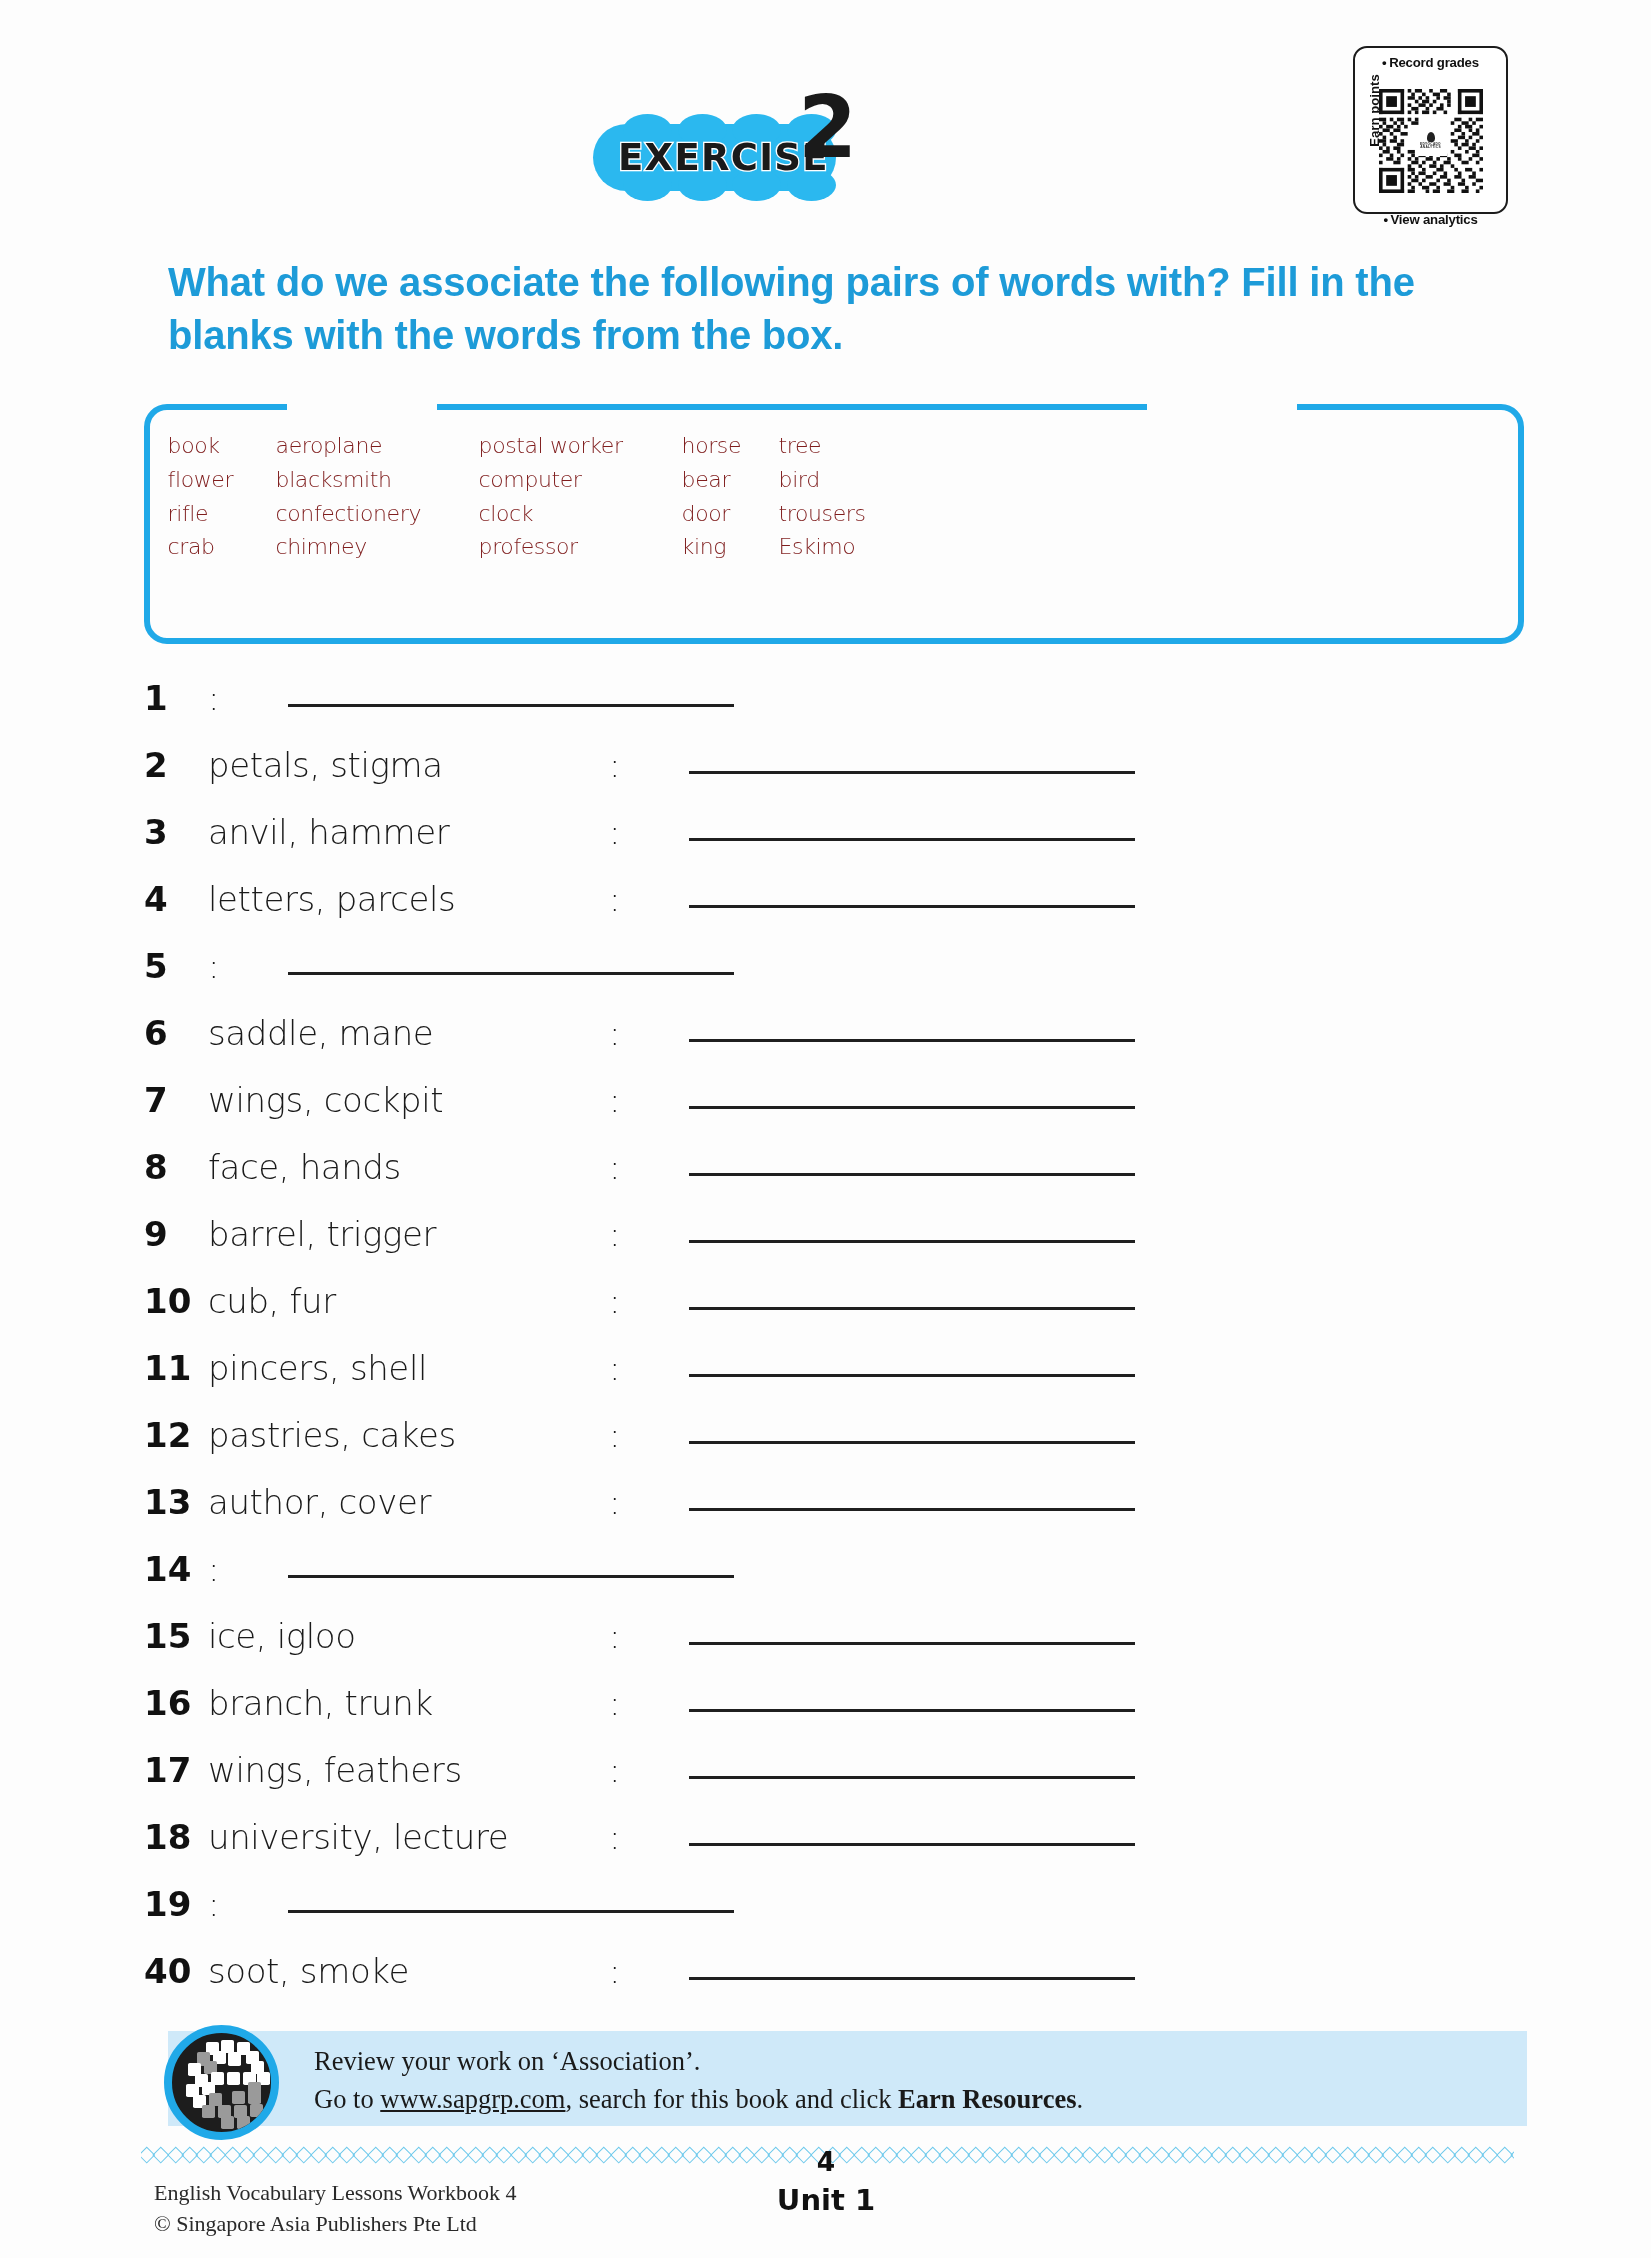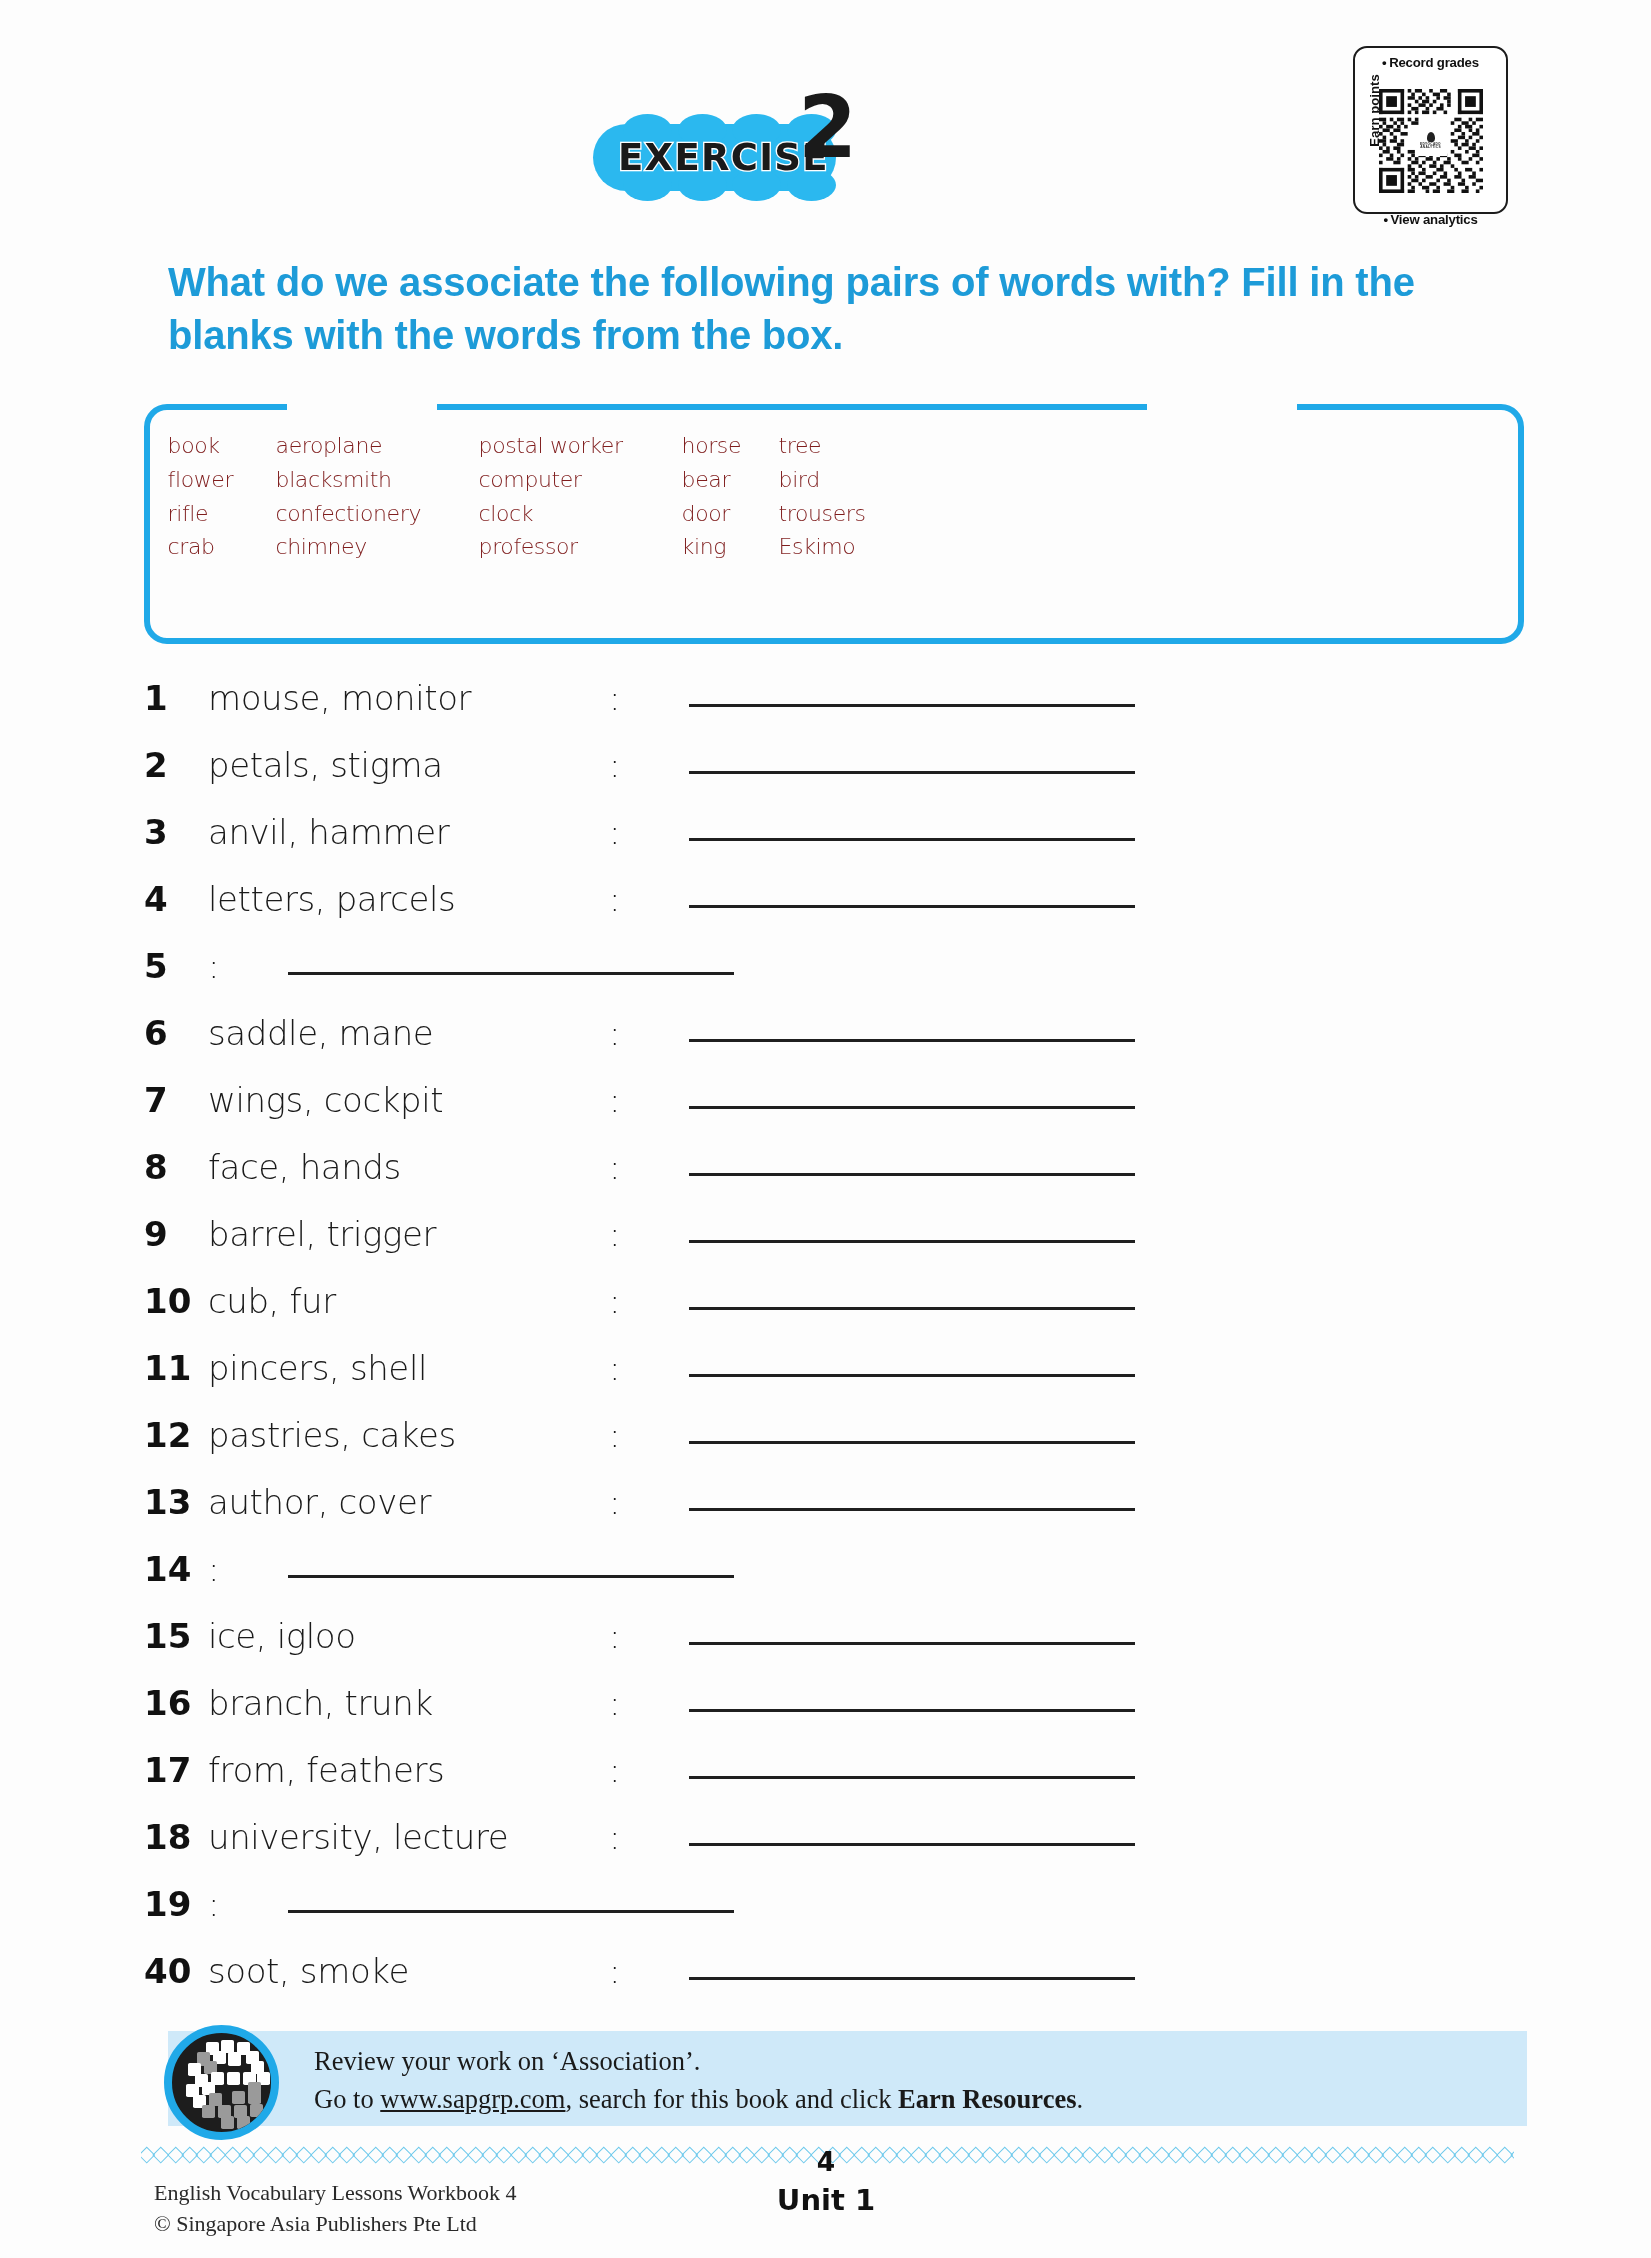--- a/index.html
+++ b/index.html
@@ -583,21 +583,20 @@
         <div class="wcell">chimney</div>
         <div class="wcell">professor</div>
         <div class="wcell">king</div>
         <div class="wcell">Eskimo</div>
       </div>
   </div>
 
   <div class="qlist" id="question-list">
       <div class="qrow">
         <div class="qnum">1</div>
-        <div class="qtext">mouse,  monitor</div>
         <div class="qcolon">:</div>
         <div class="qline"></div>
       </div>
       <div class="qrow">
         <div class="qnum">2</div>
         <div class="qtext">petals,  stigma</div>
         <div class="qcolon">:</div>
         <div class="qline"></div>
       </div>
       <div class="qrow">
@@ -677,21 +676,21 @@
         <div class="qline"></div>
       </div>
       <div class="qrow">
         <div class="qnum">16</div>
         <div class="qtext">branch, trunk</div>
         <div class="qcolon">:</div>
         <div class="qline"></div>
       </div>
       <div class="qrow">
         <div class="qnum">17</div>
-        <div class="qtext">from, feathers</div>
+        <div class="qtext">wings, feathers</div>
         <div class="qcolon">:</div>
         <div class="qline"></div>
       </div>
       <div class="qrow">
         <div class="qnum">18</div>
         <div class="qtext">university, lecture</div>
         <div class="qcolon">:</div>
         <div class="qline"></div>
       </div>
       <div class="qrow">

